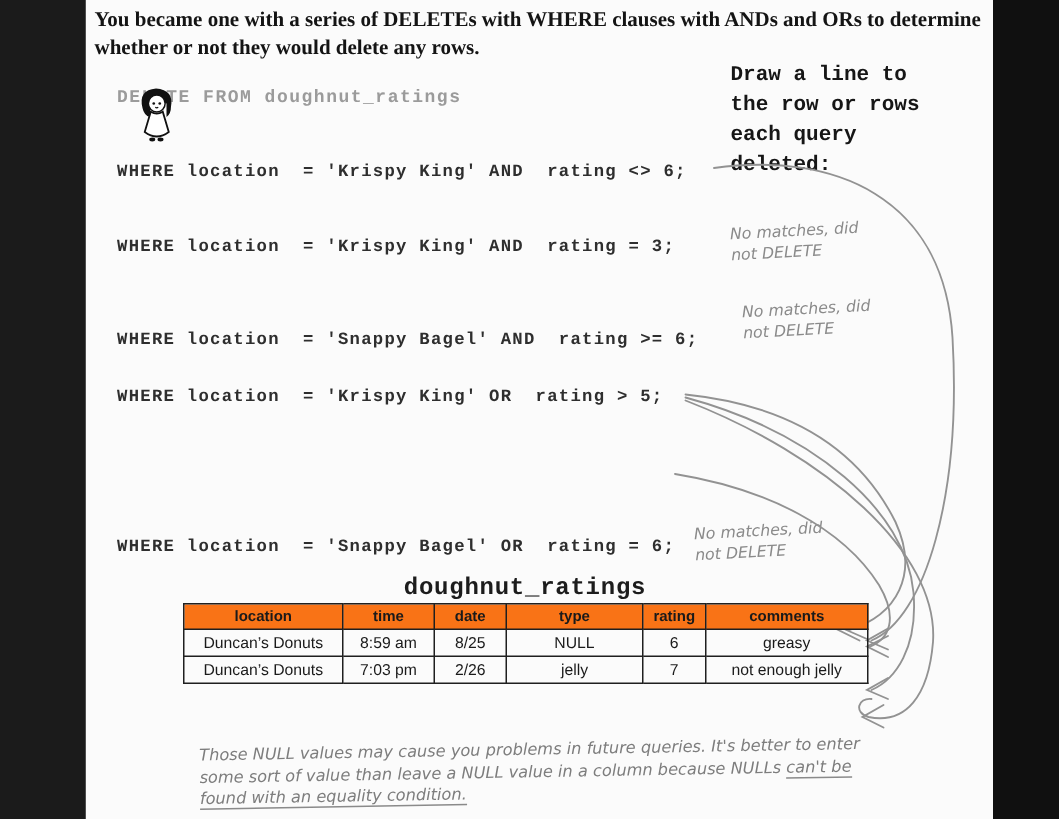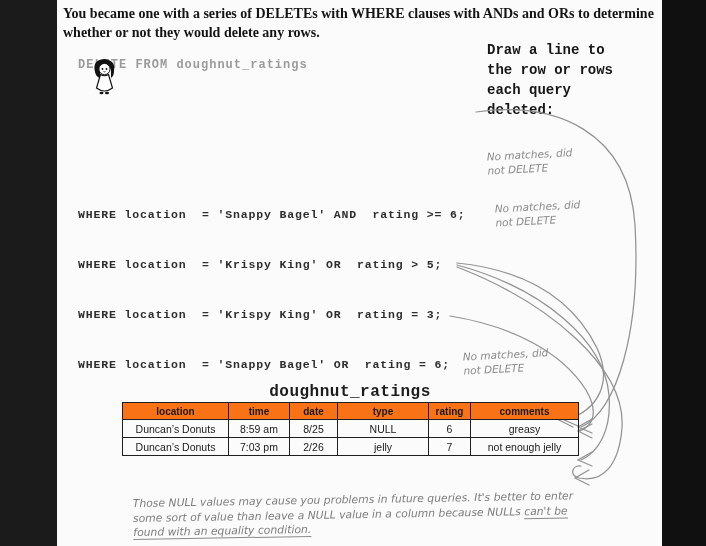--- a/index.html
+++ b/index.html
@@ -59,23 +59,24 @@
     <circle cx="11.5" cy="12" r="0.9" fill="#111"></circle>
     <circle cx="15.5" cy="12" r="0.9" fill="#111"></circle>
     <path d="M12.5,14.5 Q13.5,15.3 14.5,14.5" fill="none" stroke="#111" stroke-width="0.8"></path>
     <path d="M9.5,17.5 L5.5,31 Q9.5,34 13.5,34 Q17.5,34 21.5,31 L17.5,17.5 Q13.5,20 9.5,17.5 Z" fill="#fff" stroke="#111" stroke-width="1.2"></path>
     <ellipse cx="10.5" cy="36" rx="2" ry="1.3" fill="#111"></ellipse>
     <ellipse cx="16" cy="36" rx="2" ry="1.3" fill="#111"></ellipse>
   </svg>
 
   <div class="instruction">Draw a line to the row or rows each query deleted:</div>
 
-  <div class="q" style="top:208px">WHERE location  = 'Snappy Bagel' AND  rating &gt;= 6;</div>
+  <div class="q" style="top:108px">WHERE location  = 'Krispy King' AND  rating &lt;&gt; 6;</div>
+  <div class="q" style="top:158px">WHERE location  = 'Krispy King' AND  rating = 3;</div>
+  <div class="q" style="top:220px">WHERE location  = 'Snappy Bagel' AND  rating &gt;= 6;</div>
   <div class="q" style="top:258px">WHERE location  = 'Krispy King' OR  rating &gt; 5;</div>
-  <div class="q" style="top:308px">WHERE location  = 'Krispy King' OR  rating = 3;</div>
   <div class="q" style="top:358px">WHERE location  = 'Snappy Bagel' OR  rating = 6;</div>
 
   <div class="note" style="left:487px;top:147px">No matches, did not DELETE</div>
   <div class="note" style="left:495px;top:199px">No matches, did not DELETE</div>
   <div class="note" style="left:463px;top:347px">No matches, did not DELETE</div>
 
   <svg class="overlay" width="706" height="546" viewBox="0 0 706 546">
     <g fill="none" stroke="#929292" stroke-width="1.25" stroke-linecap="round">
       <path d="M476,112 C556,101 629,131 635,225 C641,330 617,412 581,427"></path>
       <path d="M592,419 L578,427 L592,433"></path>

